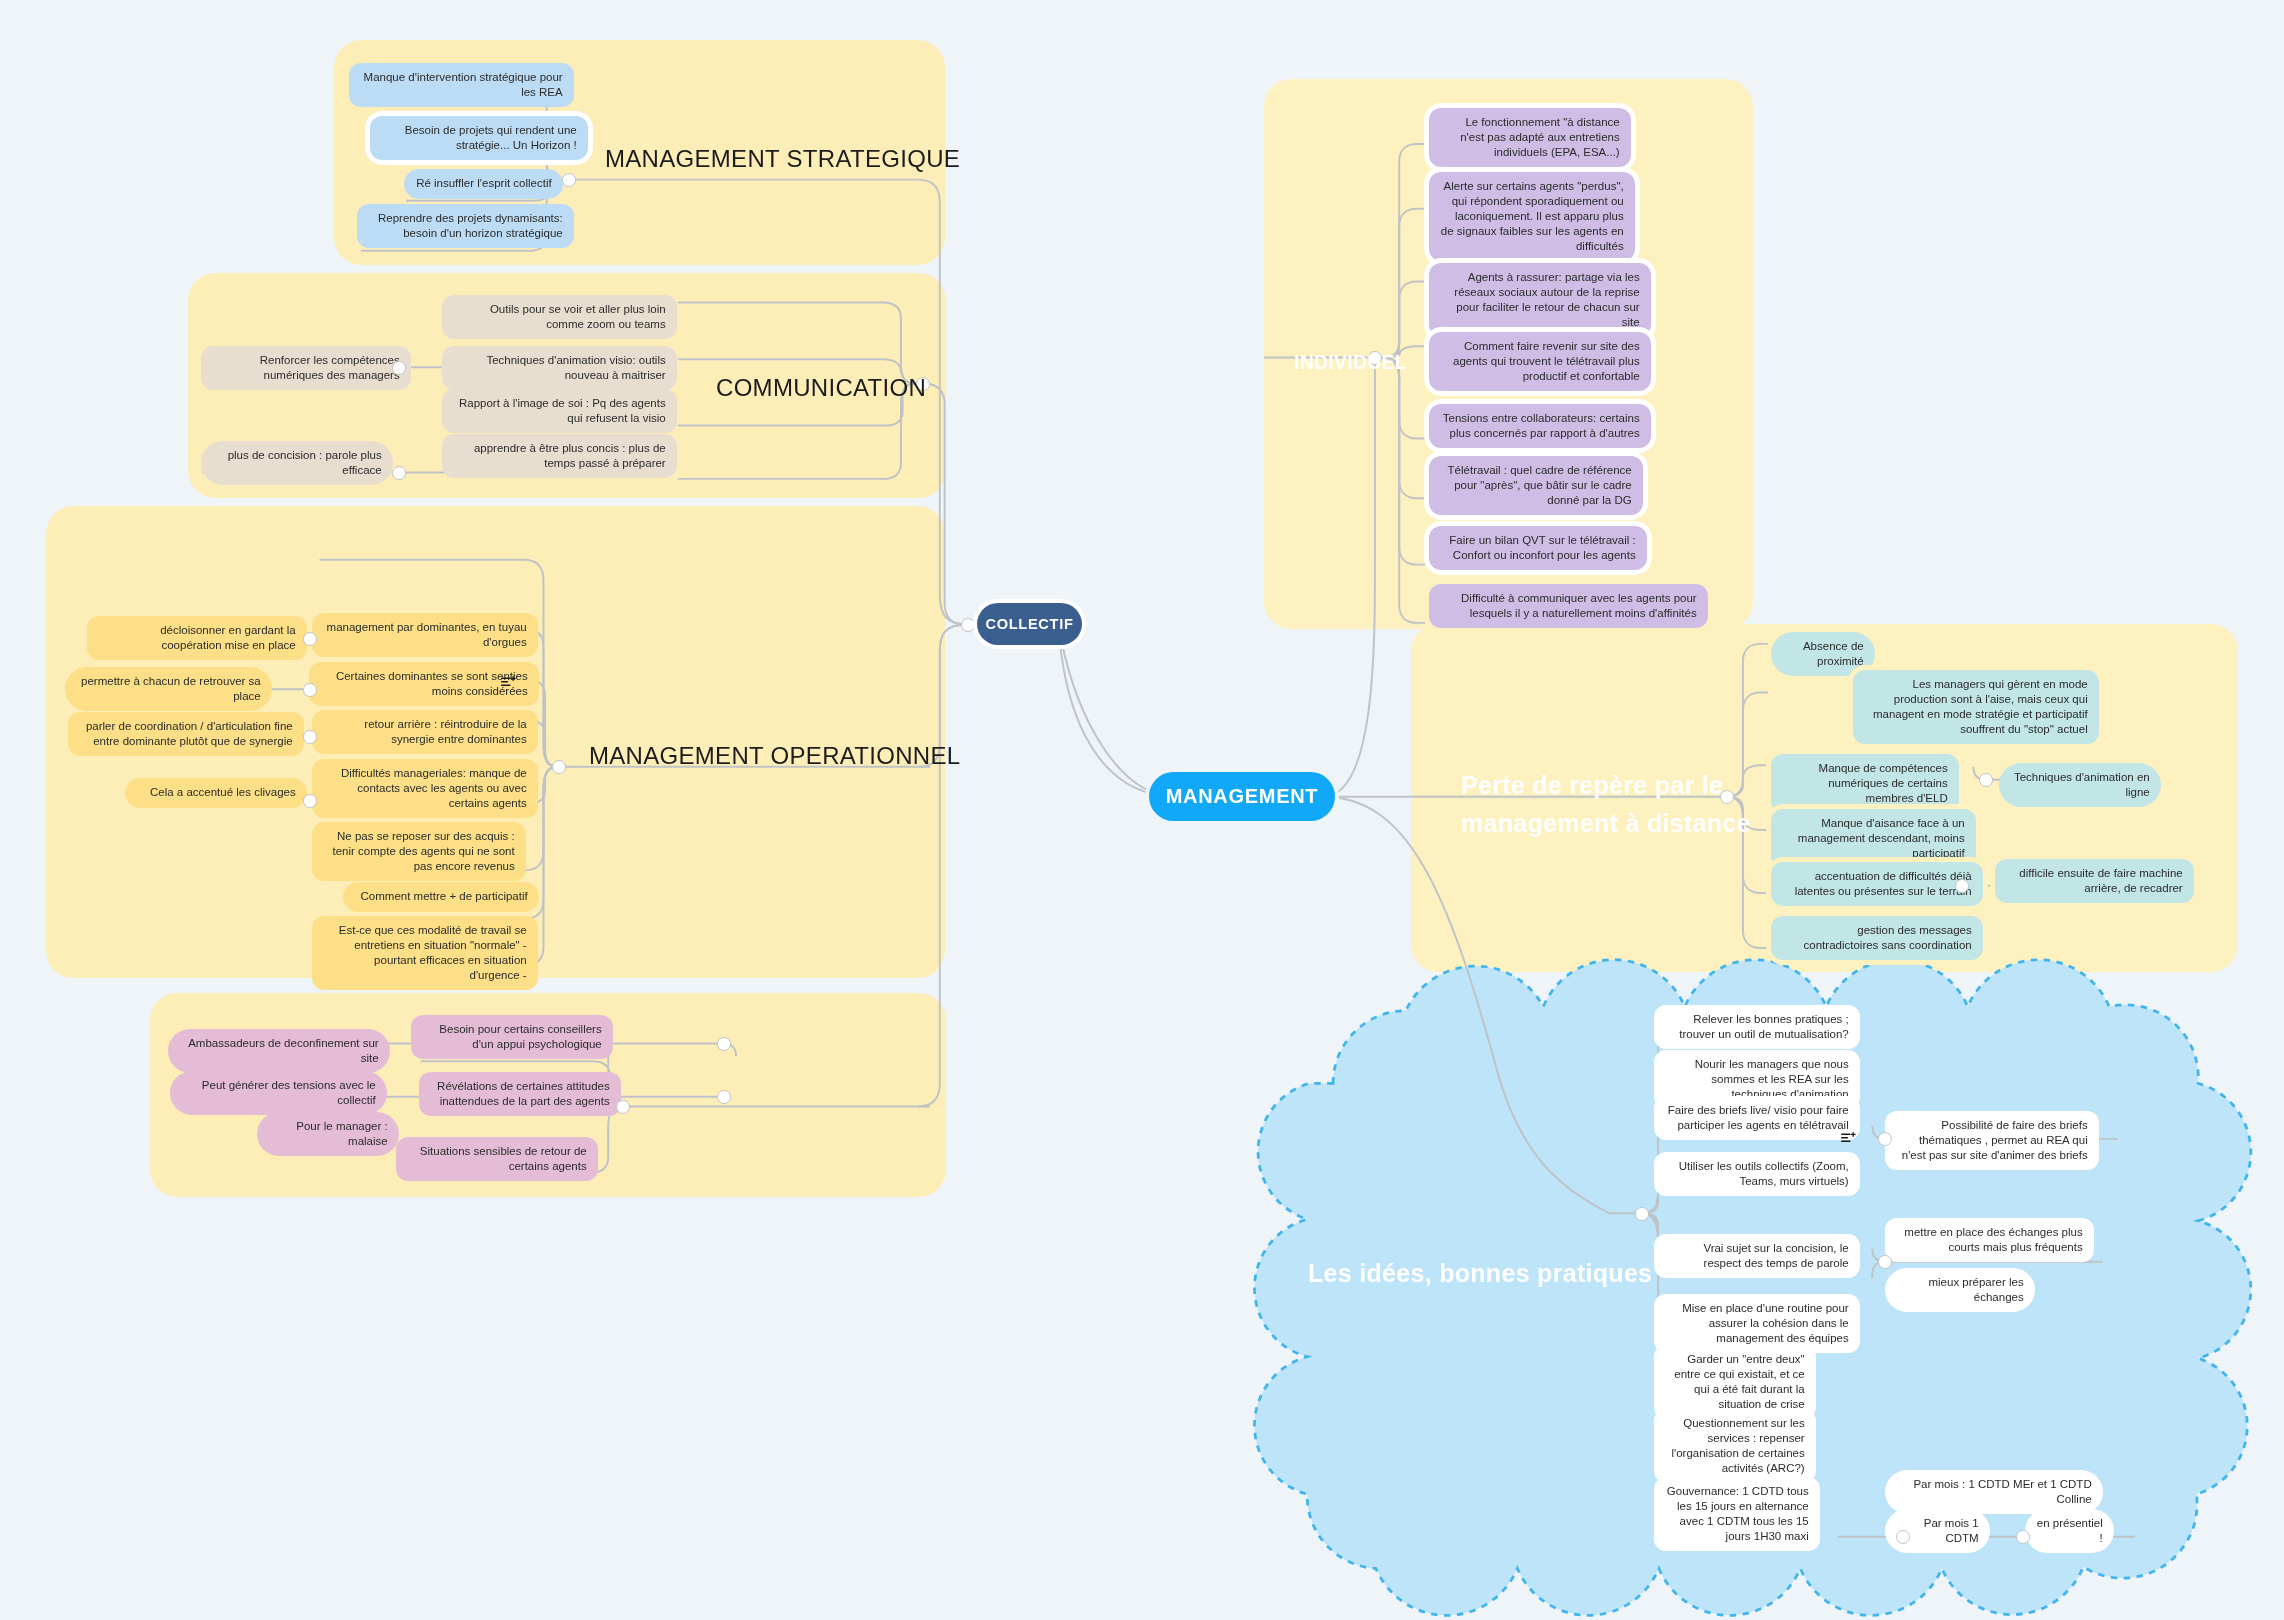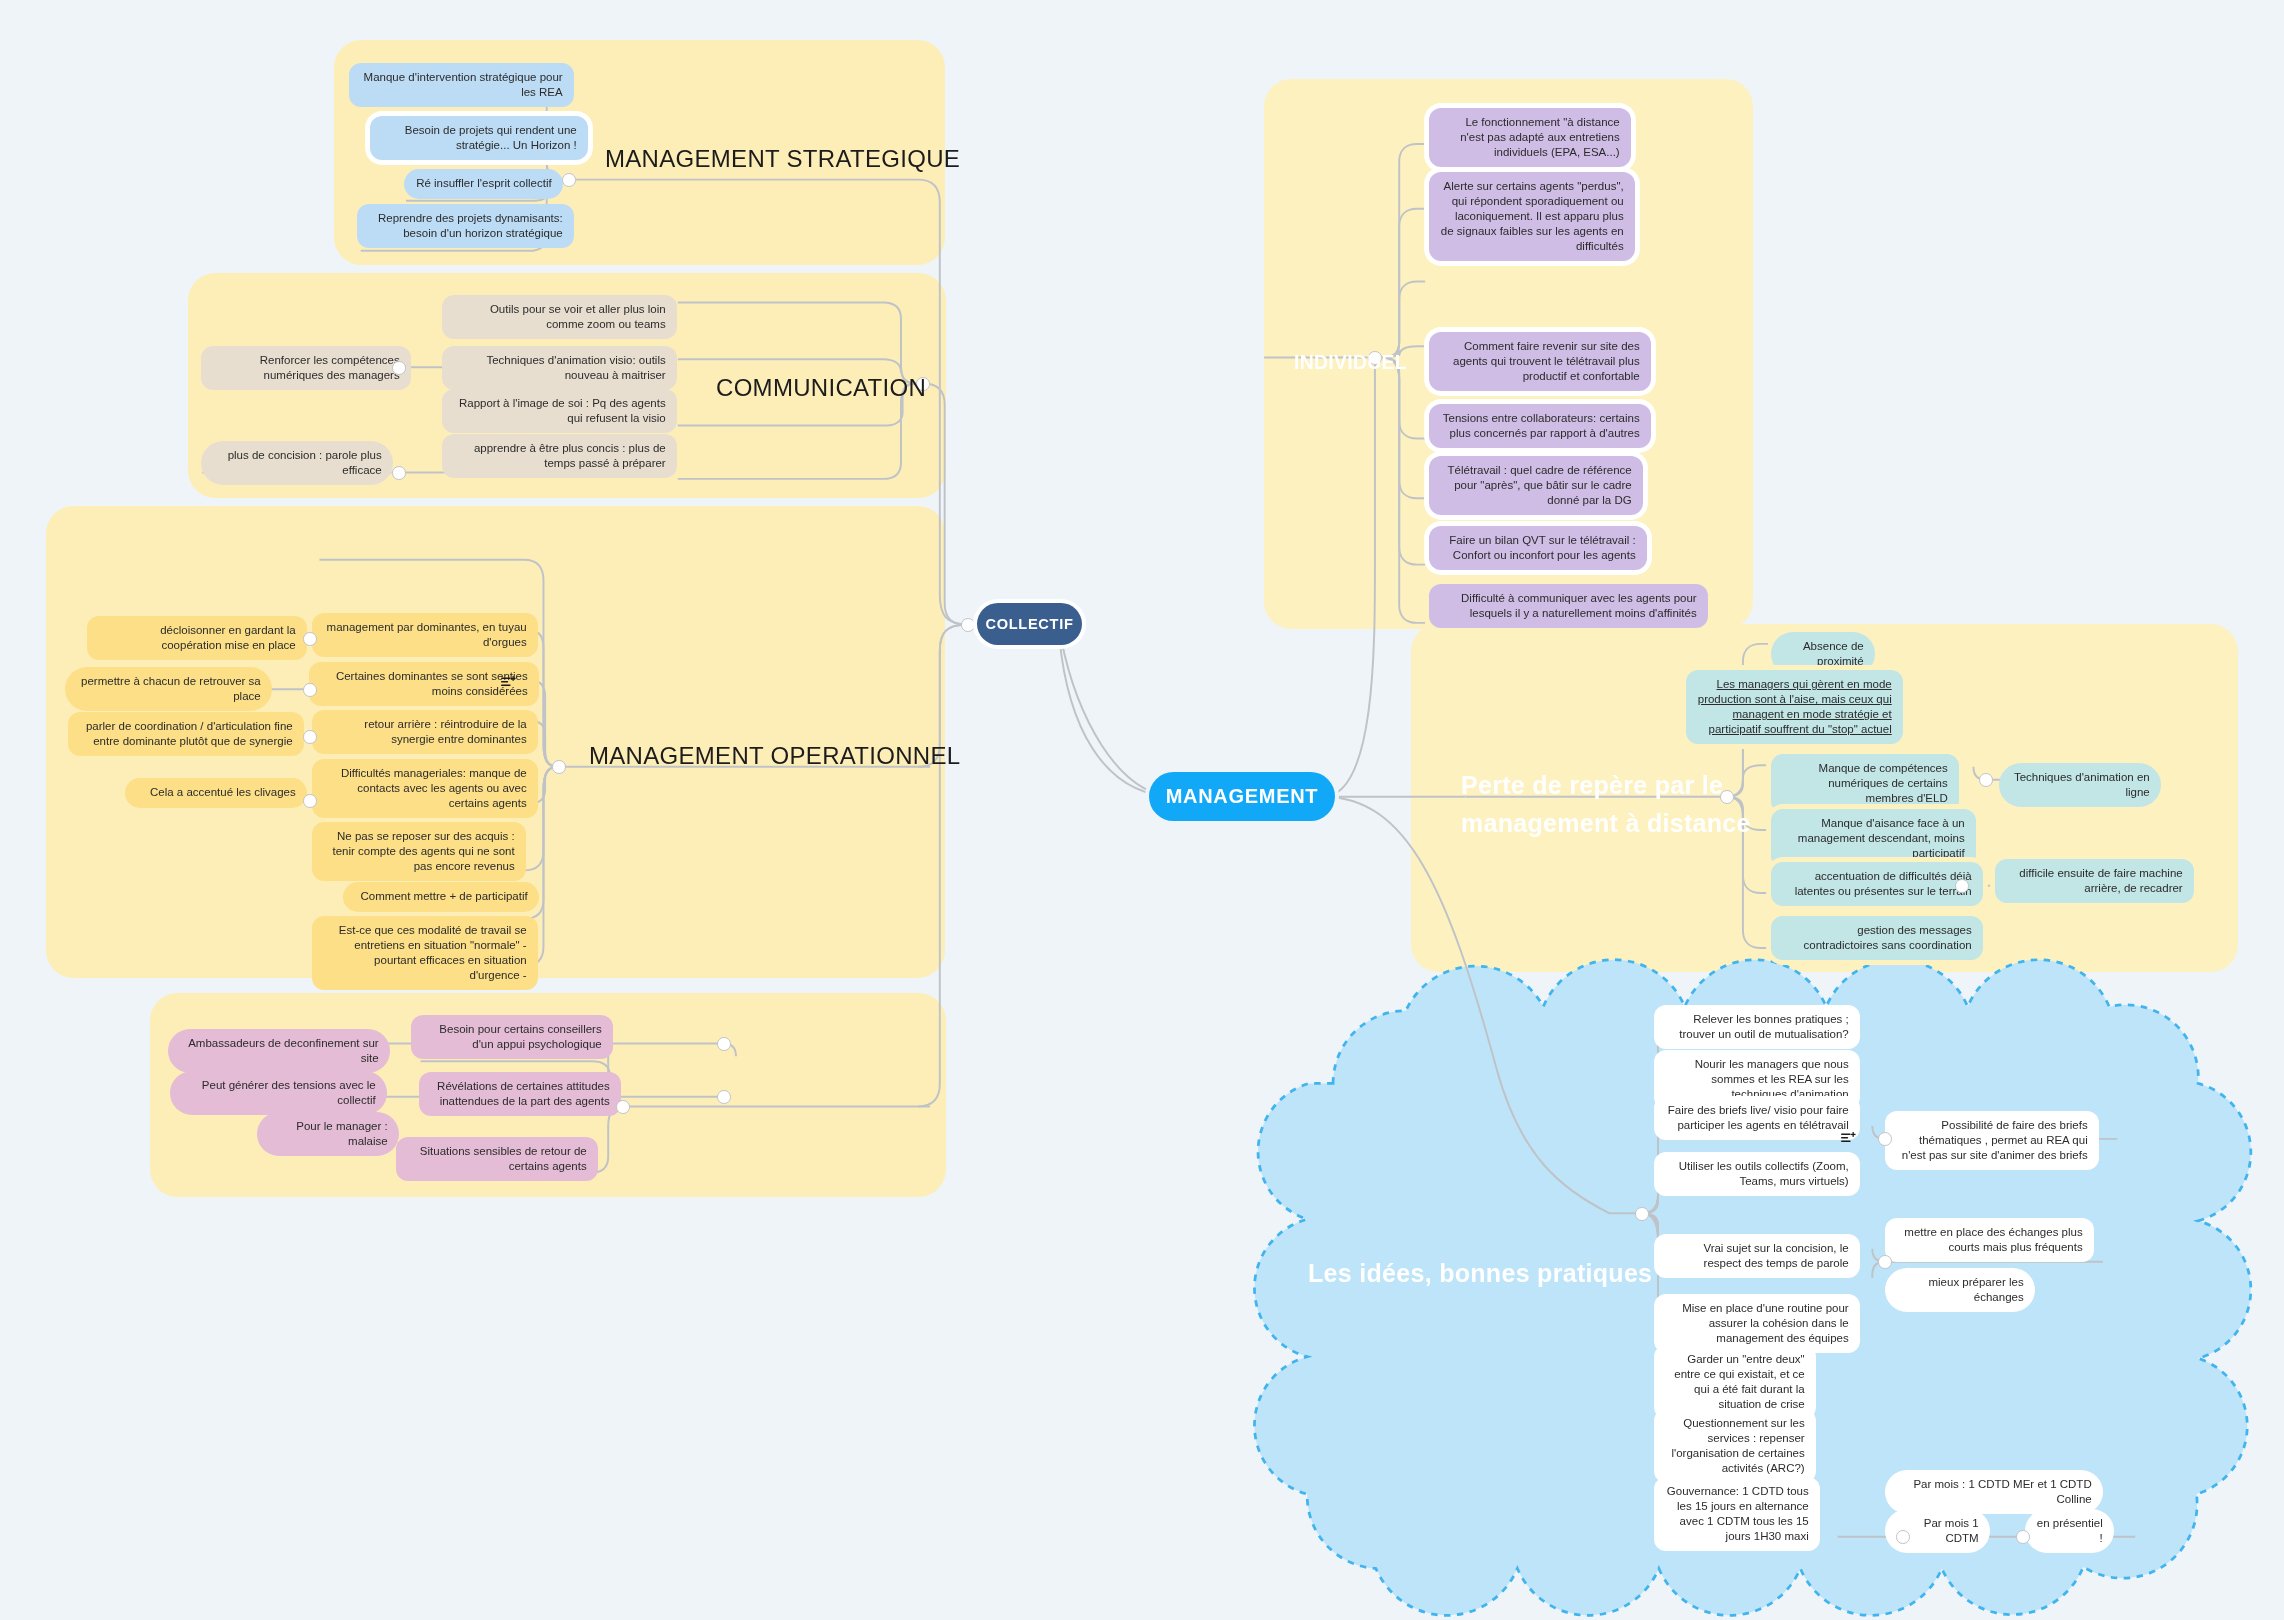--- a/index.html
+++ b/index.html
@@ -430,40 +430,43 @@
   <div class="node n-pink" style="left:396px; top:1137px; width:202px;">
     <span class="txt">Situations sensibles de retour de certains agents</span>
   </div>
 
   <div class="node n-purple halo-white" style="left:1429px; top:108px; width:202px;">
     <span class="txt">Le fonctionnement "à distance  n'est pas adapté aux entretiens individuels (EPA, ESA...)</span>
   </div>
   <div class="node n-purple halo-white" style="left:1429px; top:172px; width:206px;">
     <span class="txt">Alerte sur certains agents "perdus", qui répondent sporadiquement ou laconiquement. Il est apparu plus de signaux faibles sur les agents en difficultés</span>
   </div>
+  <div class="node n-purple halo-white" style="left:1429px; top:263px; width:222px;">
+    <span class="txt">Agents à rassurer: partage via les réseaux sociaux autour de  la reprise pour faciliter le retour de chacun sur site</span>
+  </div>
   <div class="node n-purple halo-white" style="left:1429px; top:332px; width:222px;">
     <span class="txt">Comment faire revenir sur site des agents qui trouvent le télétravail plus productif et confortable</span>
   </div>
   <div class="node n-purple halo-white" style="left:1429px; top:404px; width:222px;">
     <span class="txt">Tensions entre collaborateurs: certains plus concernés par rapport à d'autres</span>
   </div>
   <div class="node n-purple halo-white" style="left:1429px; top:456px; width:214px;">
     <span class="txt">Télétravail : quel cadre de référence pour "après", que bâtir sur le cadre donné par la DG</span>
   </div>
   <div class="node n-purple halo-white" style="left:1429px; top:526px; width:218px;">
     <span class="txt">Faire un bilan QVT sur le télétravail : Confort ou inconfort pour les agents</span>
   </div>
   <div class="node n-purple halo-cream" style="left:1429px; top:584px; width:279px;">
     <span class="txt">Difficulté à communiquer avec les agents pour lesquels il y a naturellement moins d'affinités</span>
   </div>
 
   <div class="node n-teal pill halo-cream" style="left:1771px; top:632px; width:104px;">
     <span class="txt">Absence de proximité</span>
   </div>
-  <div class="node n-teal halo-cream" style="left:1686px; top:670px; width:217px;text-decoration:underline;">
+  <div class="node n-teal halo-cream" style="left:1853px; top:670px; width:246px;">
     <span class="txt">Les managers qui gèrent en mode production sont à l'aise, mais ceux qui managent en mode stratégie et participatif souffrent du "stop" actuel</span>
   </div>
   <div class="node n-teal halo-cream" style="left:1771px; top:754px; width:188px;">
     <span class="txt">Manque de compétences numériques de certains membres d'ELD</span>
   </div>
   <div class="node n-teal pill" style="left:1999px; top:763px; width:162px;">
     <span class="txt">Techniques d'animation en ligne</span>
   </div>
   <div class="node n-teal halo-cream" style="left:1771px; top:809px; width:205px;">
     <span class="txt">Manque d'aisance face à un management descendant, moins participatif</span>

